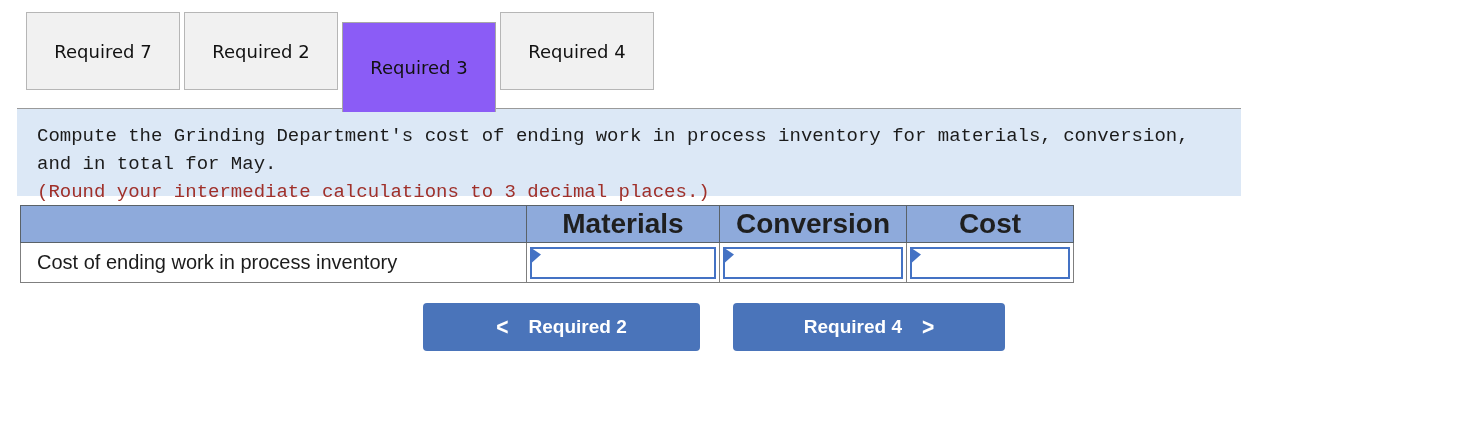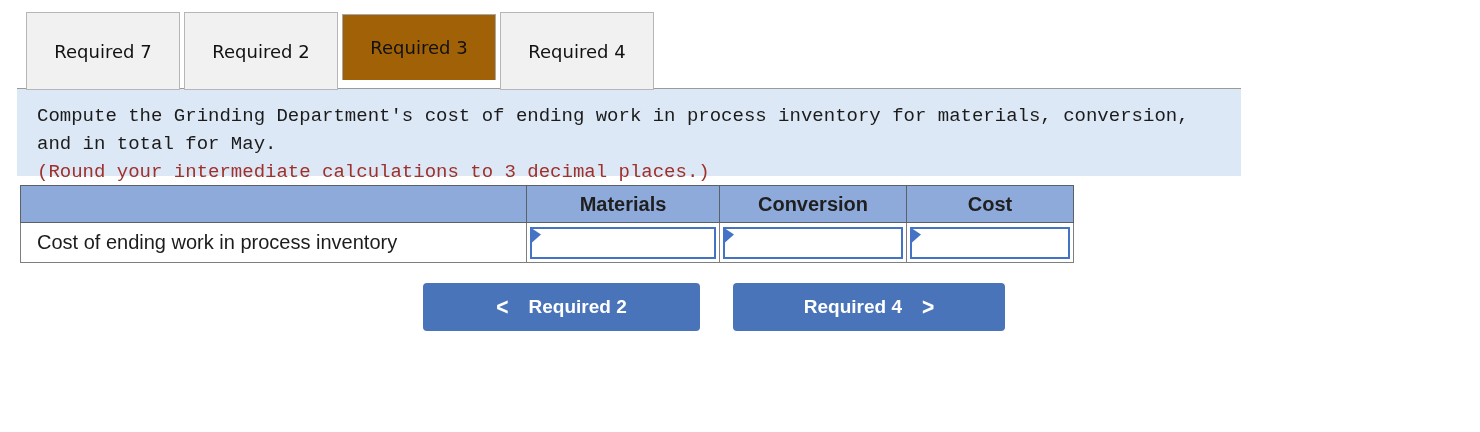--- a/index.html
+++ b/index.html
@@ -9,40 +9,40 @@
   
   .tabbar { display: flex; gap: 4px; margin: 10px 0 0 26px; position: relative; z-index: 2; }
   .tab {
     width: 154px; height: 78px; margin-top: 2px;
     display: flex; align-items: center; justify-content: center;
     background: #f1f1f1; border: 1px solid #b6b6b6;
     font-family: "DejaVu Sans", sans-serif; font-size: 18px; color: #111;
     cursor: pointer;
   }
   .tab.active {
-    height: 66px; margin-top: 4px; margin-bottom: -2px;
-    background: #a16207; border-bottom: none; border-color: #a8a8a8;
+    height: 90px; margin-top: 12px; margin-bottom: -2px;
+    background: #8b5cf6; border-bottom: none; border-color: #a8a8a8;
   }
 
   
   .panel {
     position: relative; z-index: 1;
     margin-left: 17px; margin-top: -2px;
     width: 1224px; height: 88px;
     background: #dce8f6; border-top: 1px solid #9a9a9a;
     padding: 13px 20px 0 20px;
     font-family: Liberation Mono, monospace; font-size: 19px; line-height: 28px; color: #1b1b1b;
   }
   .panel .note { color: #a0302a; }
 
   
   table.answer { border-collapse: collapse; margin: 9px 0 0 20px; background: #fff; }
   table.answer th {
     background: #8eaadb; border: 1px solid #5a6268;
-    height: 37px; font-weight: bold; font-size: 20px; color: #1f1f1f;
+    height: 37px; font-weight: bold; font-size: 28px; color: #1f1f1f;
     text-align: center;
     margin-left: 8px;
   }
   table.answer td { border: 1px solid #7f7f7f; height: 40px; background: #fff; }
   td.rowlabel { padding: 0 16px; font-size: 20px; color: #1c1c1c; }
   td.inputcell { padding: 3px; }
   .inputbox { position: relative; border: 2px solid #4472c4; height: 32px; background: #fff; }
   .inputbox input {
     width: 100%; height: 100%; border: none; outline: none; background: transparent;
     padding: 0 6px 0 14px; font-size: 18px; font-family: "Liberation Sans", sans-serif;

